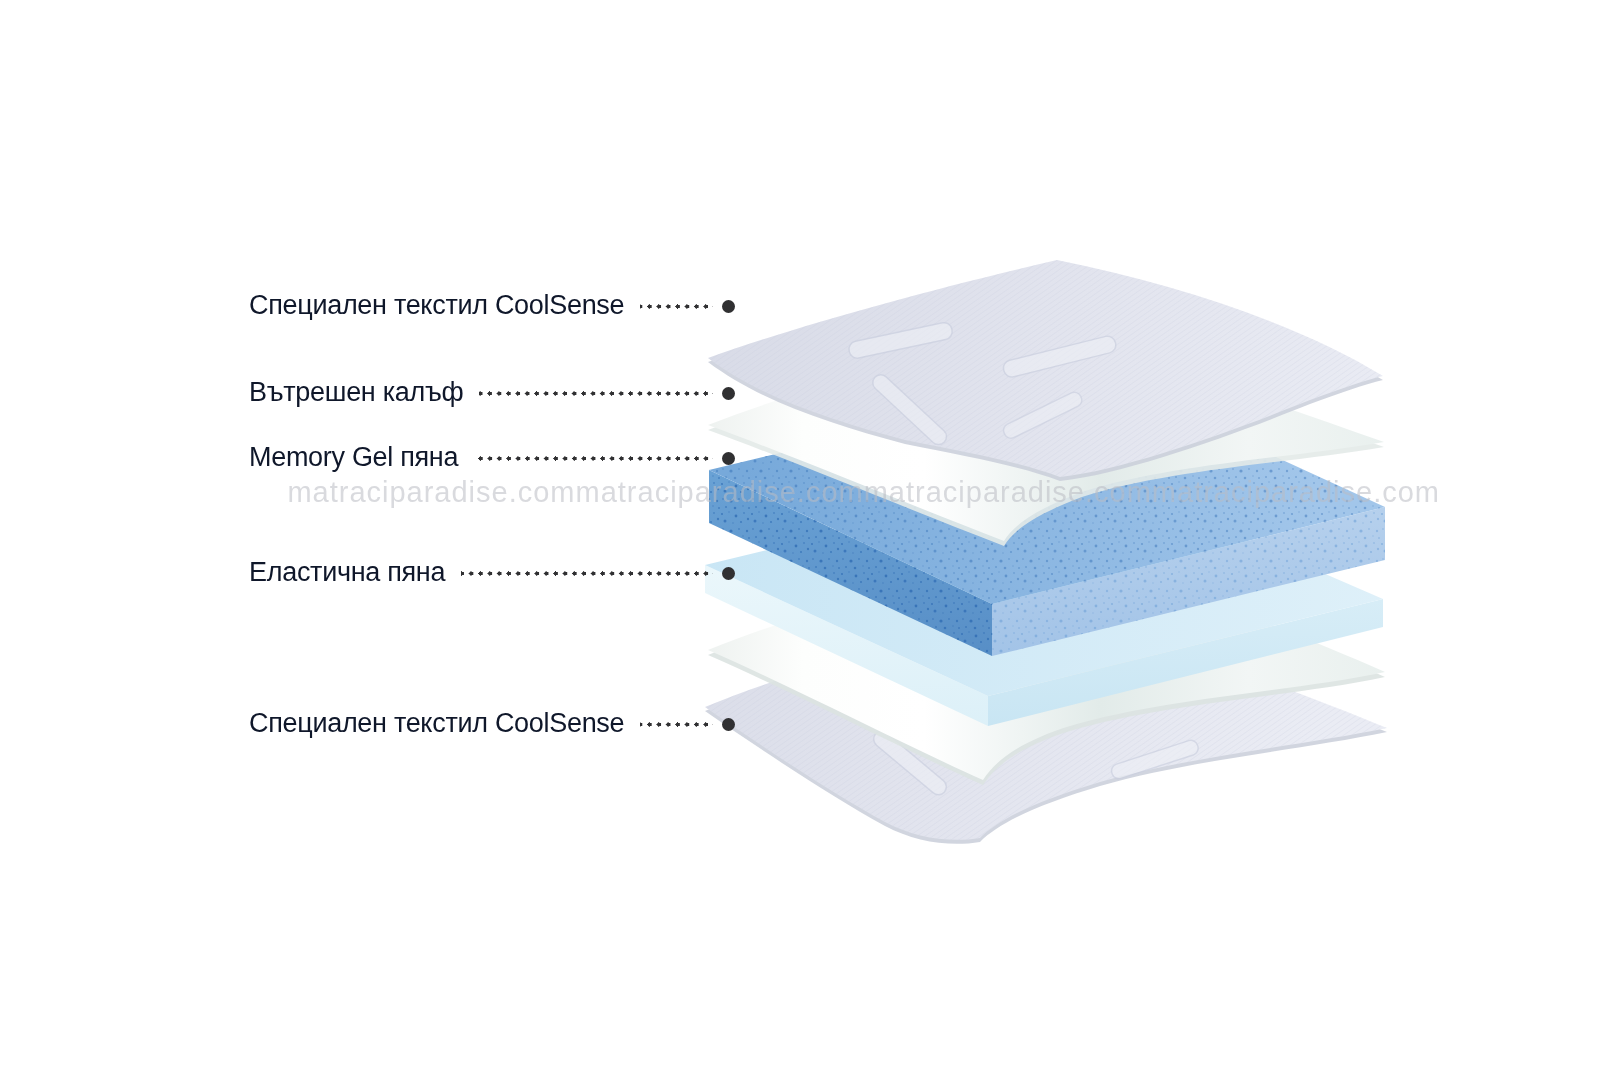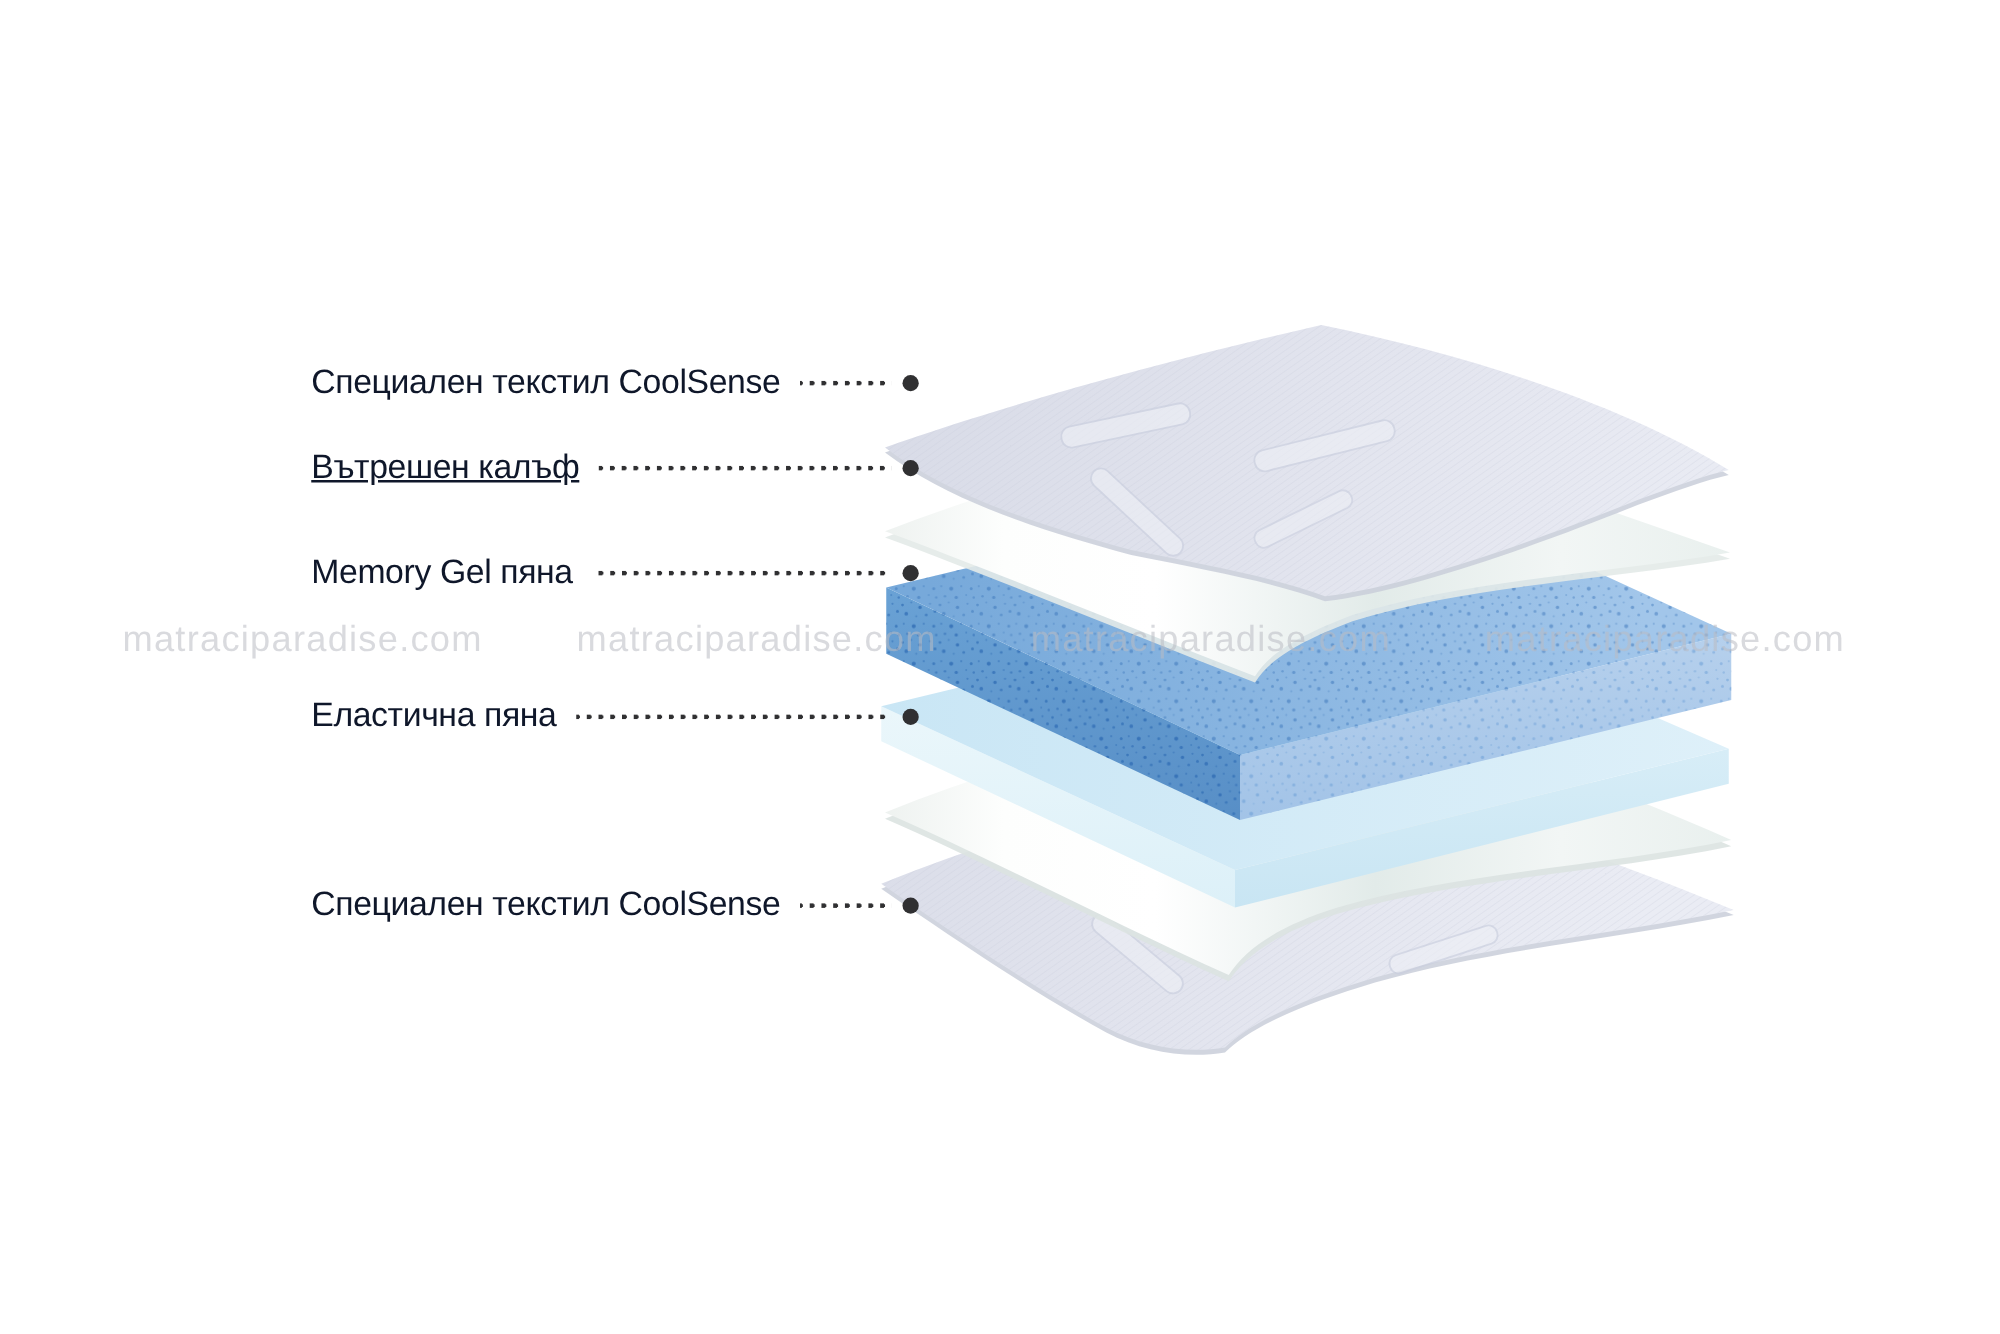--- a/index.html
+++ b/index.html
@@ -2,41 +2,41 @@
 <html><head>
 <meta charset="utf-8">
 <style>
   html,body{margin:0;padding:0;background:#ffffff;}
   .canvas{
     position:relative;width:1600px;height:1067px;background:#ffffff;
     overflow:hidden;font-family:"Liberation Sans",sans-serif;
   }
   .stack-svg{position:absolute;left:0;top:0;z-index:1;}
   .watermark{
-    position:absolute;top:496px;left:62px;width:1378px;
-    display:flex;justify-content:space-between;
+    position:absolute;top:476px;left:62px;width:1378px;
+    display:flex;justify-content:flex-end;
     font-size:29px;letter-spacing:1px;color:rgba(185,187,195,0.55);
-    z-index:3;pointer-events:none;white-space:nowrap;margin-left:36px;
+    z-index:3;pointer-events:none;white-space:nowrap;
   }
   .callout{
     position:absolute;left:249px;width:486px;height:34px;
     display:flex;align-items:center;z-index:4;
     color:#0f172a;font-size:27px;letter-spacing:-0.3px;white-space:nowrap;
   }
   .callout .label{flex:0 0 auto;}
   .leader{
     flex:1 1 auto;height:5px;margin:3px 9px 0 16px;
     background-image:radial-gradient(circle 2.1px at 2.5px 2.5px,#303032 97%,rgba(0,0,0,0) 100%);
     background-size:9.4px 5px;background-repeat:repeat-x;background-position:right center;
   }
   .enddot{
     flex:0 0 auto;width:13px;height:13px;border-radius:50%;
     background:#303032;margin-top:3px;
   }
-  .row-1{top:288px;} .row-2{top:356px;text-decoration:underline;} .row-3{top:440px;}
+  .row-1{top:288px;} .row-2{top:375px;} .row-3{top:440px;}
   .row-4{top:555px;} .row-5{top:706px;}
 </style>
 </head>
 <body>
 
 <div class="canvas">
 
   <svg class="stack-svg" width="1600" height="1067" viewBox="0 0 1600 1067" xmlns="http://www.w3.org/2000/svg">
     <defs>
       <linearGradient id="gCloth" gradientUnits="userSpaceOnUse" x1="705" y1="300" x2="1384" y2="500">

